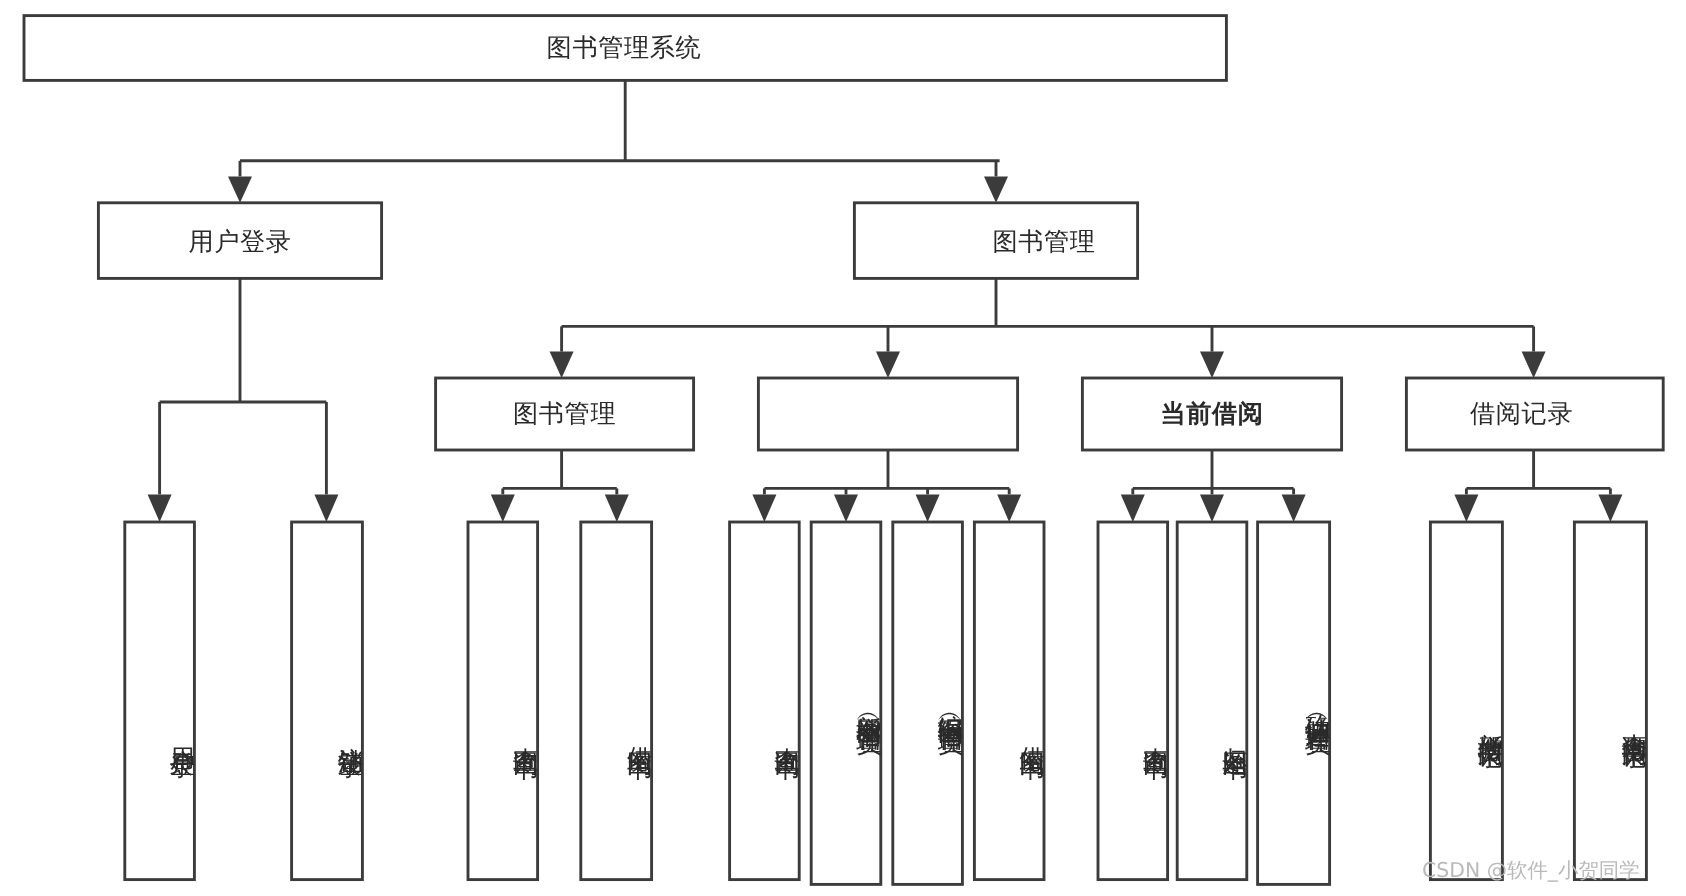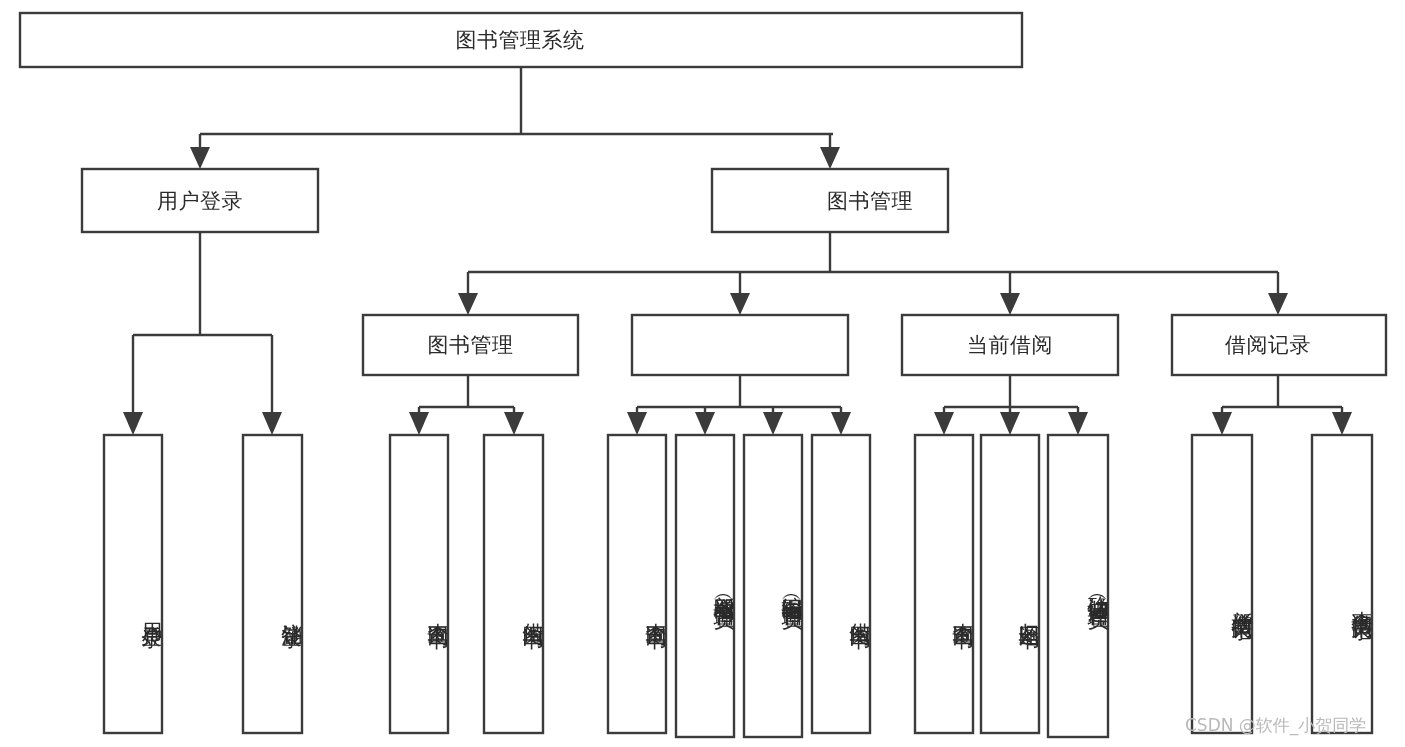--- a/index.html
+++ b/index.html
@@ -181,21 +181,21 @@
     <rect class="box-rect" x="1192" y="435" width="60" height="298"></rect>
     <rect class="box-rect" x="1312" y="435" width="60" height="298"></rect>
   </svg>
 
   <div class="h-label" style="left:3px; top:13px; width:1002px; height:54px;padding-left:16px;">图书管理系统</div>
 
   <div class="h-label" style="left:82px; top:169px; width:236px; height:63px;">用户登录</div>
   <div class="h-label" style="left:752px; top:169px; width:236px; height:63px;">图书管理</div>
 
   <div class="h-label" style="left:363px; top:315px; width:215px; height:60px;">图书管理</div>
-  <div class="h-label" style="left:902px; top:315px; width:216px; height:60px;">当前借阅</div>
+  <div class="h-label" style="left:902px; top:315px; width:216px; height:60px;font-weight:bold;">当前借阅</div>
   <div class="h-label" style="left:1161px; top:315px; width:214px; height:60px;">借阅记录</div>
 
   <div class="v-label" style="left:104px; top:495px; width:58px; height:230px;">用户登录</div>
   <div class="v-label" style="left:243px; top:495px; width:59px; height:230px;">注销登录</div>
   <div class="v-label" style="left:390px; top:495px; width:58px; height:230px;">查询图书</div>
   <div class="v-label" style="left:484px; top:495px; width:59px; height:230px;">借阅图书</div>
   <div class="v-label" style="left:608px; top:495px; width:58px; height:230px;">查询图书</div>
   <div class="v-label" style="left:676px; top:443px; width:58px; height:290px;">新增图书（管理员）</div>
   <div class="v-label" style="left:744px; top:443px; width:58px; height:290px;">编辑图书（管理员）</div>
   <div class="v-label" style="left:812px; top:495px; width:58px; height:230px;">借阅图书</div>

